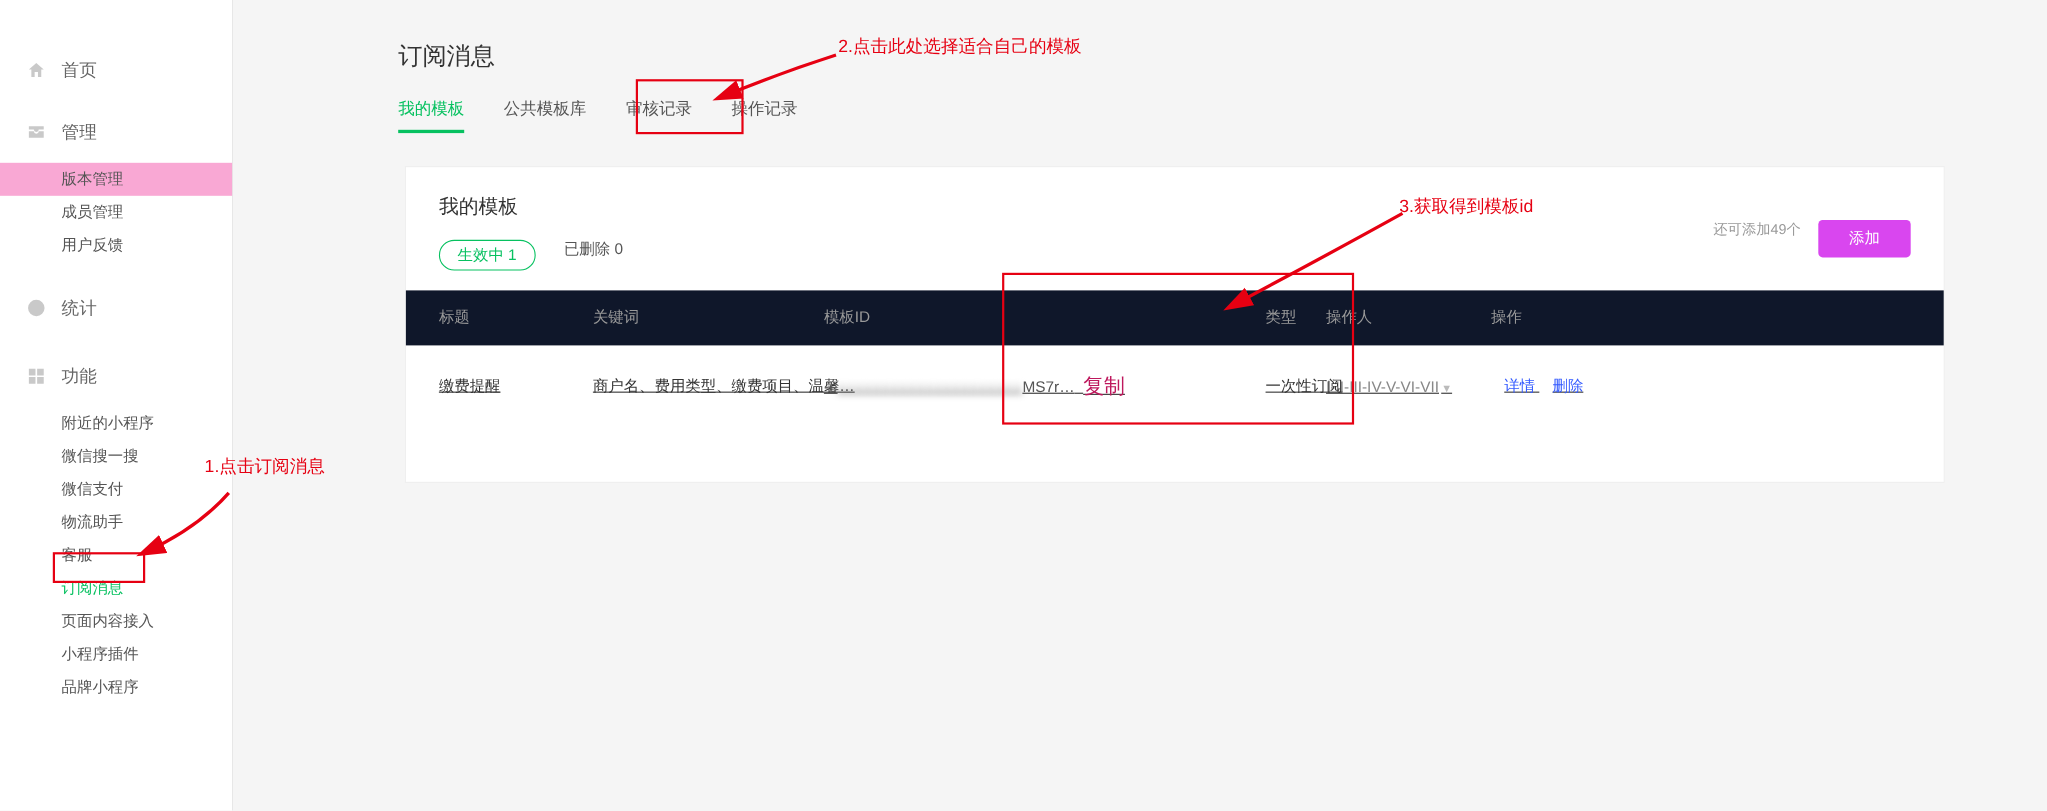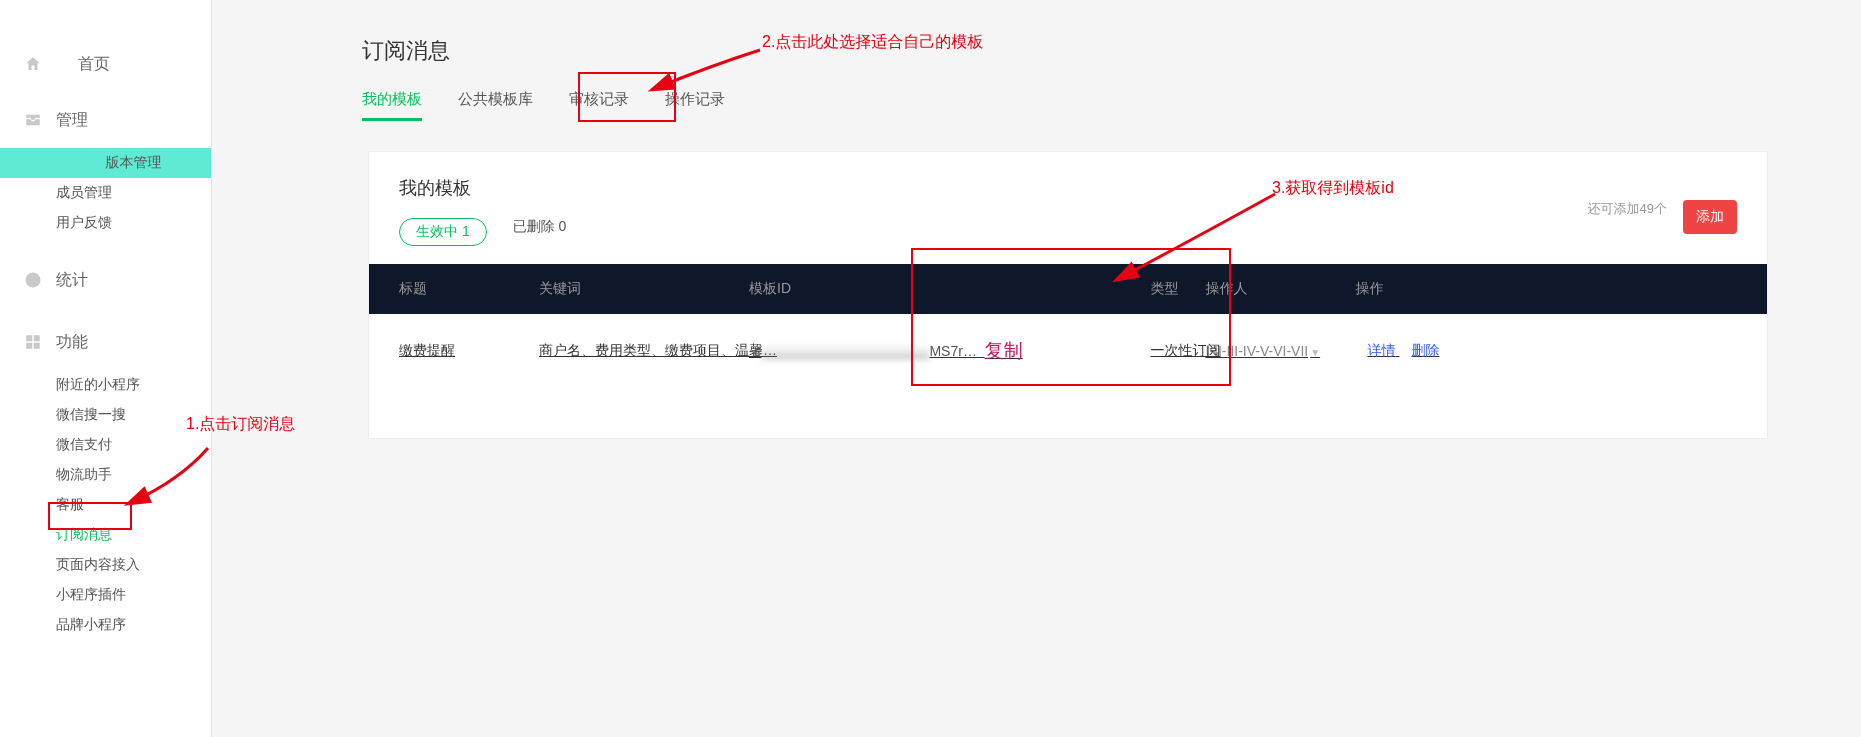--- a/index.html
+++ b/index.html
@@ -44,21 +44,21 @@
     align-items: center;
     padding-left: 56px;
     font-size: 14px;
     color: #555;
     cursor: pointer;
   }
   .side-sub.active {
     color: #07c160;
     position: relative;
   }
-  .side-sub.selected-bg { background: #5eead4; justify-content: center; }
+  .side-sub.selected-bg { background: #f9a8d4; }
   .annot-box-1 {
     border: 2px solid #e60012;
     position: absolute;
     left: 48px; top: 502px;
     width: 84px; height: 28px;
     pointer-events: none;
   }
 
   
   .main {
@@ -127,23 +127,23 @@
     font-size: 14px;
   }
   .plain-filter { font-size:14px; color:#555; }
   .top-right {
     position:absolute;
     right: 30px; top: 48px;
     display:flex; align-items:flex-start; gap: 16px;
   }
   .quota { font-size: 13px; color:#999; }
   .btn-primary {
-    background:#ef4444; color:#fff;
+    background:#d946ef; color:#fff;
     border:none; border-radius:4px;
-    height: 34px; padding: 0 13px;
+    height: 34px; padding: 0 28px;
     font-size: 14px; cursor:pointer;
   }
 
   .table { width: 100%; }
   .thead { display:flex; padding: 16px 30px; color:#999; font-size:14px; background:#0f172a; }
   .trow { display:flex; padding: 24px 30px; font-size:14px; color:#333; align-items:center;text-decoration:underline; }
   .col-title { width: 140px; }
   .col-kw    { width: 210px; }
   .col-type  { width: 75px; position: relative; left: 20px;}
   .col-op    { width: 150px; color:#999;}
@@ -180,21 +180,21 @@
     pointer-events:none;
   }
   svg.arrow { position:absolute; pointer-events:none; }
 
 </style>
 </head>
 <body>
 
 <div class="sidebar">
 
-  <div class="side-cat" style="margin-top:36px;gap:22px;">
+  <div class="side-cat" style="margin-top:36px;">
     <span class="icon">
       <svg viewBox="0 0 24 24" width="18" height="18" fill="#888">
           <path d="M12 3l9 8h-3v9h-4v-6H10v6H6v-9H3z"></path>
         </svg>
     </span>
     <span>首页</span>
   </div>
 
   <div class="side-cat">
     <span class="icon">

